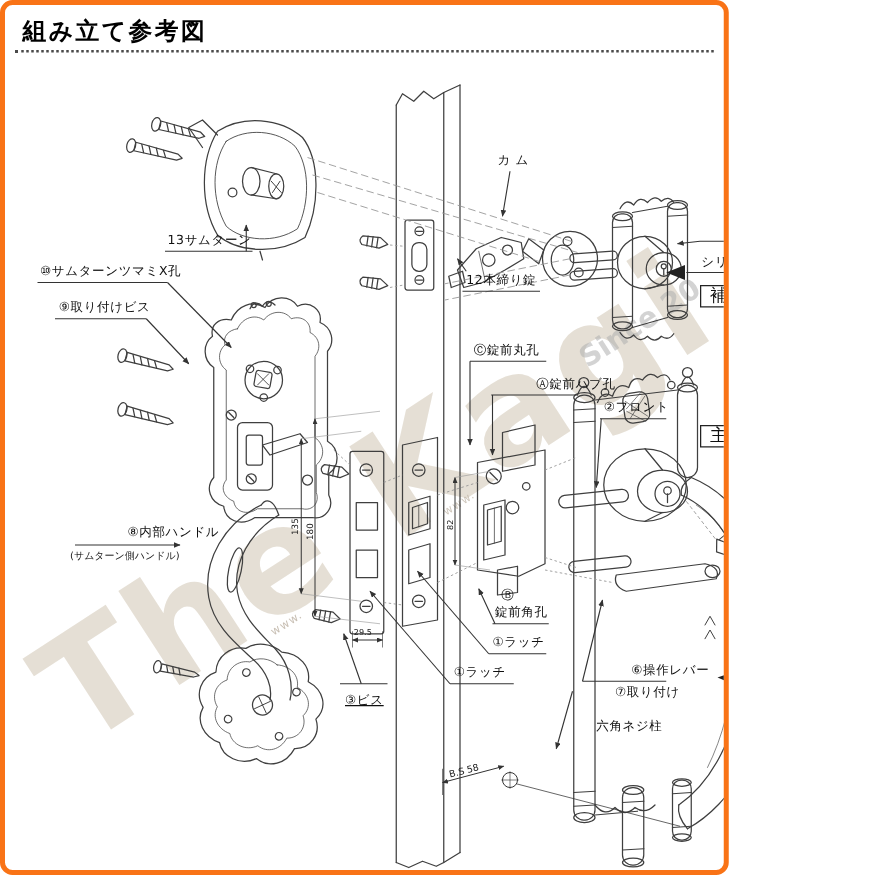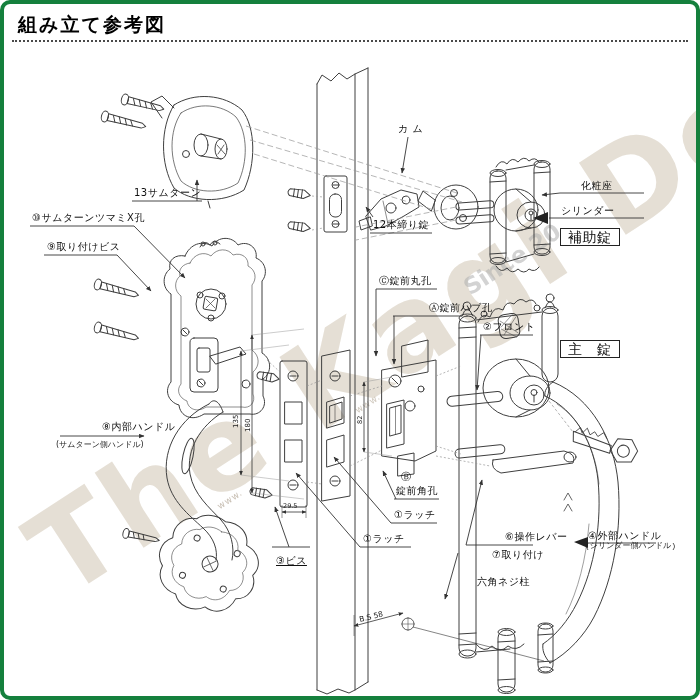--- a/index.html
+++ b/index.html
@@ -1,18 +1,18 @@
 <!DOCTYPE html>
 <html><head>
 <meta charset="utf-8">
 <style>
   html,body{margin:0;padding:0;background:#fff;}
   .frame{
-    position:relative;width:700px;height:700px;box-sizing:border-box;
-    border:4px solid #15803d;border-radius:10px;background:#ffffff;
+    position:relative;width:583px;height:700px;box-sizing:border-box;
+    border:4px solid #f97316;border-radius:10px;background:#ffffff;
     overflow:hidden;font-family:"DejaVu Sans",sans-serif;color:#141414;text-align:right;
   }
   .page-title{
     position:absolute;left:14px;top:8px;font-size:19px;font-weight:bold;
     letter-spacing:2px;color:#000;
   }
   .dotted-rule{
     position:absolute;left:8px;right:8px;top:36px;height:0;
     border-top:2px dotted #4a4a4a;
   }

